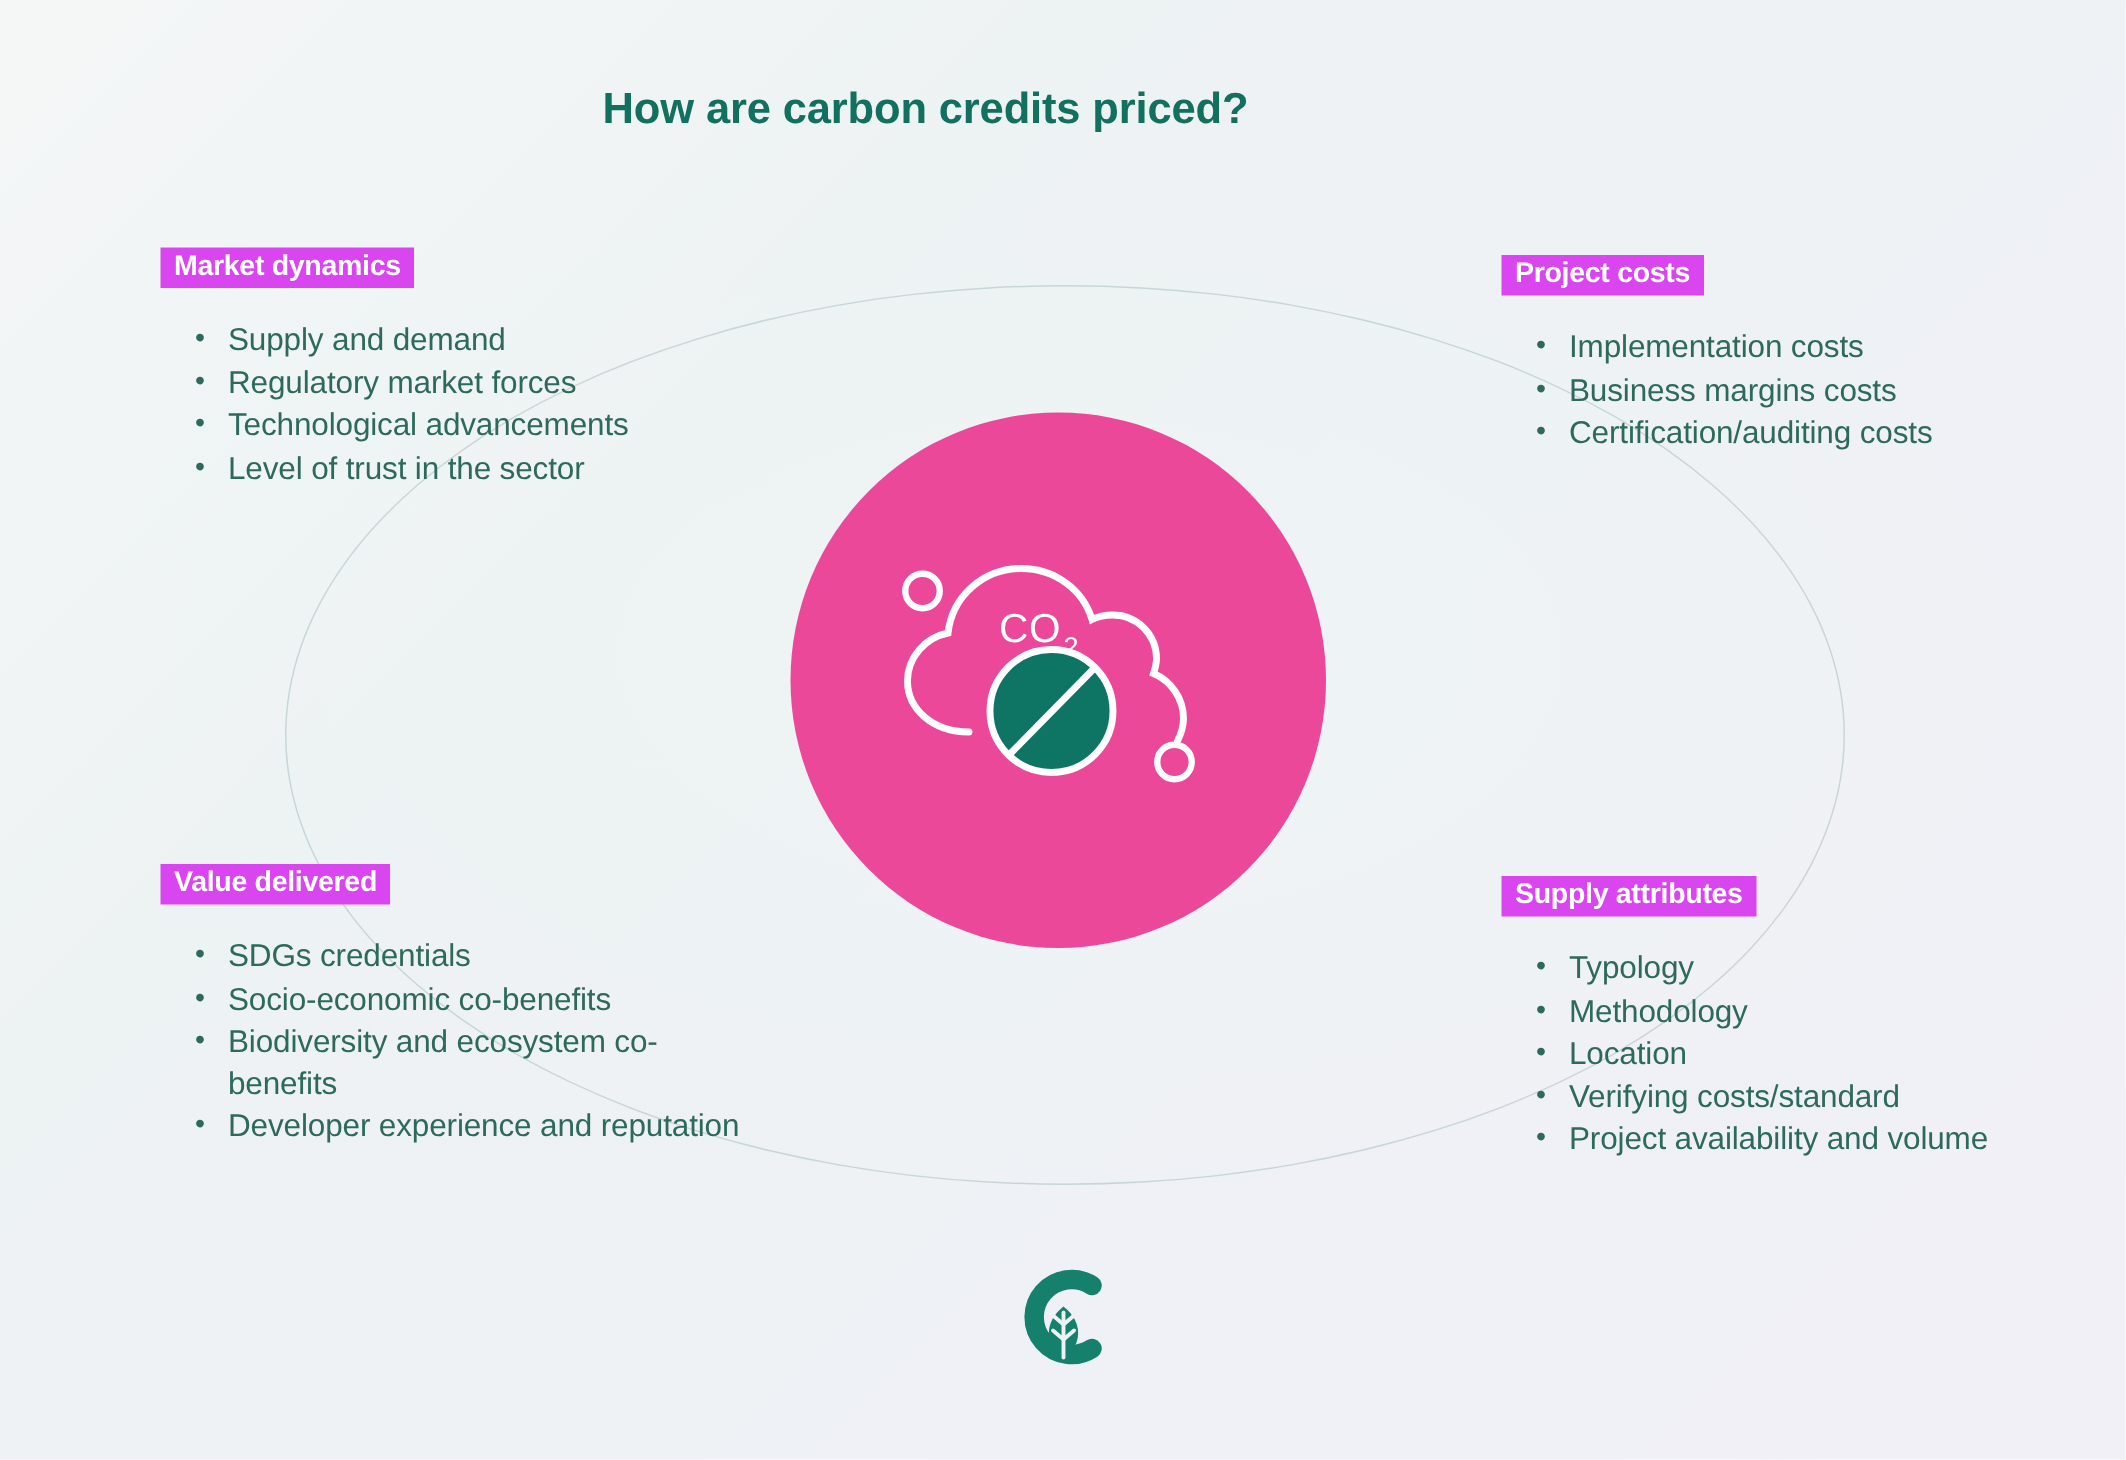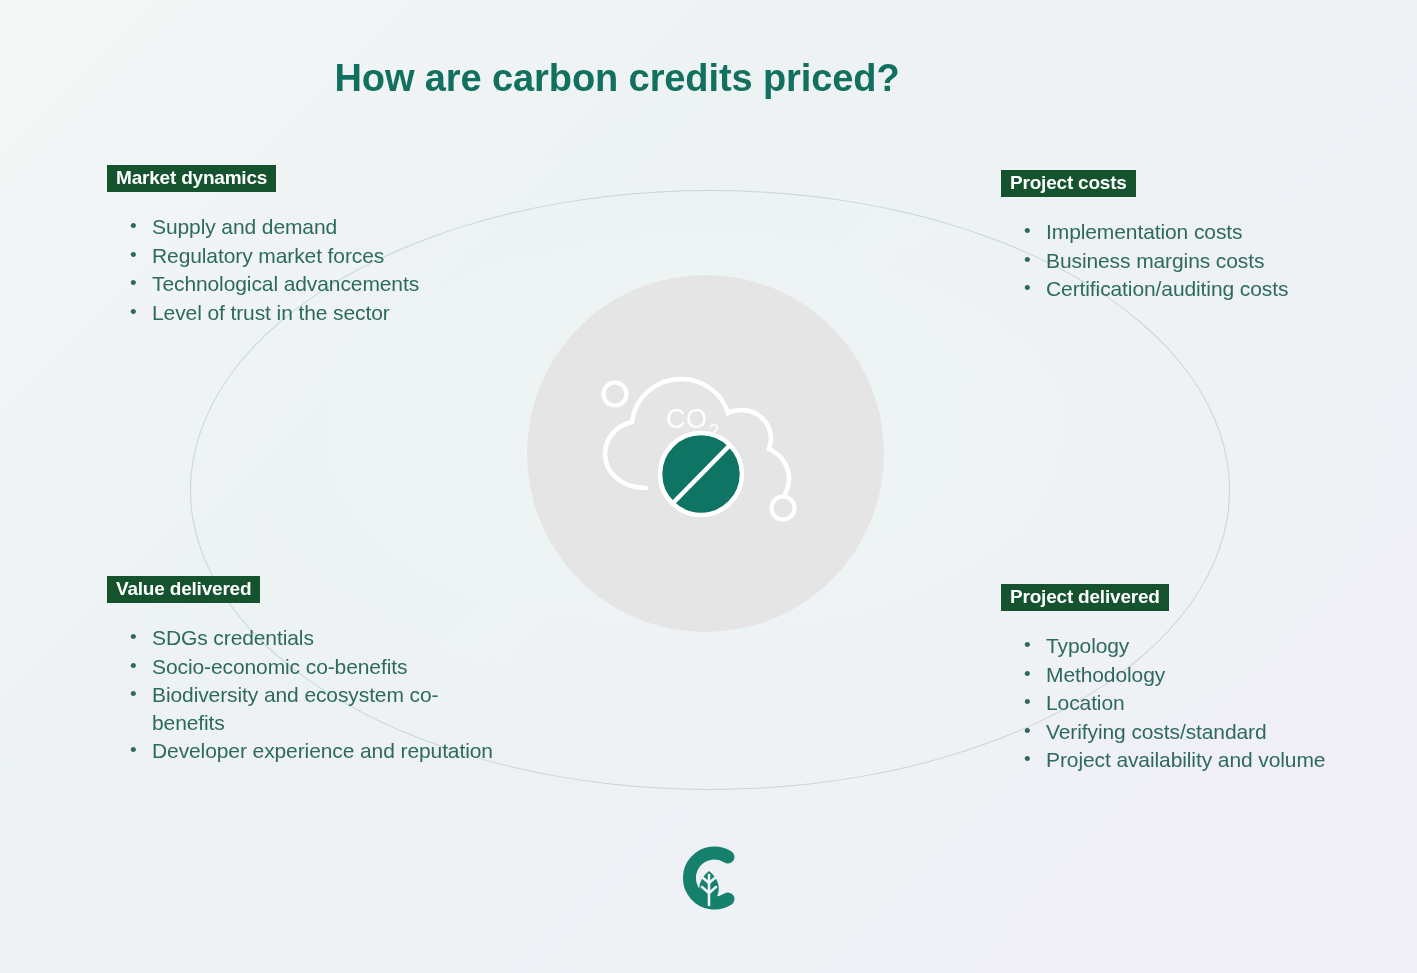--- a/index.html
+++ b/index.html
@@ -35,39 +35,39 @@
     pointer-events: none;
   }
 
   
   .title {
     position: absolute;
     top: 57px;
     left: 0;
     width: 1234px;
     text-align: center;
-    font-size: 38px;
+    font-size: 29px;
     font-weight: bold;
     color: #12705f;
     letter-spacing: -0.1px;
   }
 
   
   .quad {
     position: absolute;
     box-sizing: border-box;
   }
   .quad-tl { left: 107px;  top: 165px; width: 420px; }
   .quad-tr { left: 1001px; top: 170px; width: 410px; }
   .quad-bl { left: 107px;  top: 576px; width: 420px; }
   .quad-br { left: 1001px; top: 584px; width: 415px; }
 
   .quad-label {
     display: inline-block;
-    background: #14532d;
+    background: #d946ef;
     color: #ffffff;
     font-size: 19px;
     font-weight: bold;
     padding: 3px 9px 5px 9px;
     line-height: 1.0;
     letter-spacing: -0.2px;
     white-space: nowrap;
   }
 
   .quad-list {
@@ -97,21 +97,21 @@
   }
 
   
   .center-circle {
     position: absolute;
     left: 527px;
     top: 275px;
     width: 357px;
     height: 357px;
     border-radius: 50%;
-    background: #e5e5e5;
+    background: #ec4899;
     display: flex;
     align-items: center;
     justify-content: center;
   }
   .center-circle svg { display: block; }
 
   
   .logo {
     position: absolute;
     left: 672px;
@@ -153,21 +153,21 @@
     <div class="quad-label">Value delivered</div>
     <ul class="quad-list">
       <li>SDGs credentials</li>
       <li>Socio-economic co-benefits</li>
       <li>Biodiversity and ecosystem co-benefits</li>
       <li>Developer experience and reputation</li>
     </ul>
   </div>
 
   <div class="quad quad-br">
-    <div class="quad-label">Project delivered</div>
+    <div class="quad-label">Supply attributes</div>
     <ul class="quad-list">
       <li>Typology</li>
       <li>Methodology</li>
       <li>Location</li>
       <li>Verifying costs/standard</li>
       <li>Project availability and volume</li>
     </ul>
   </div>
 
   <div class="center-circle">

